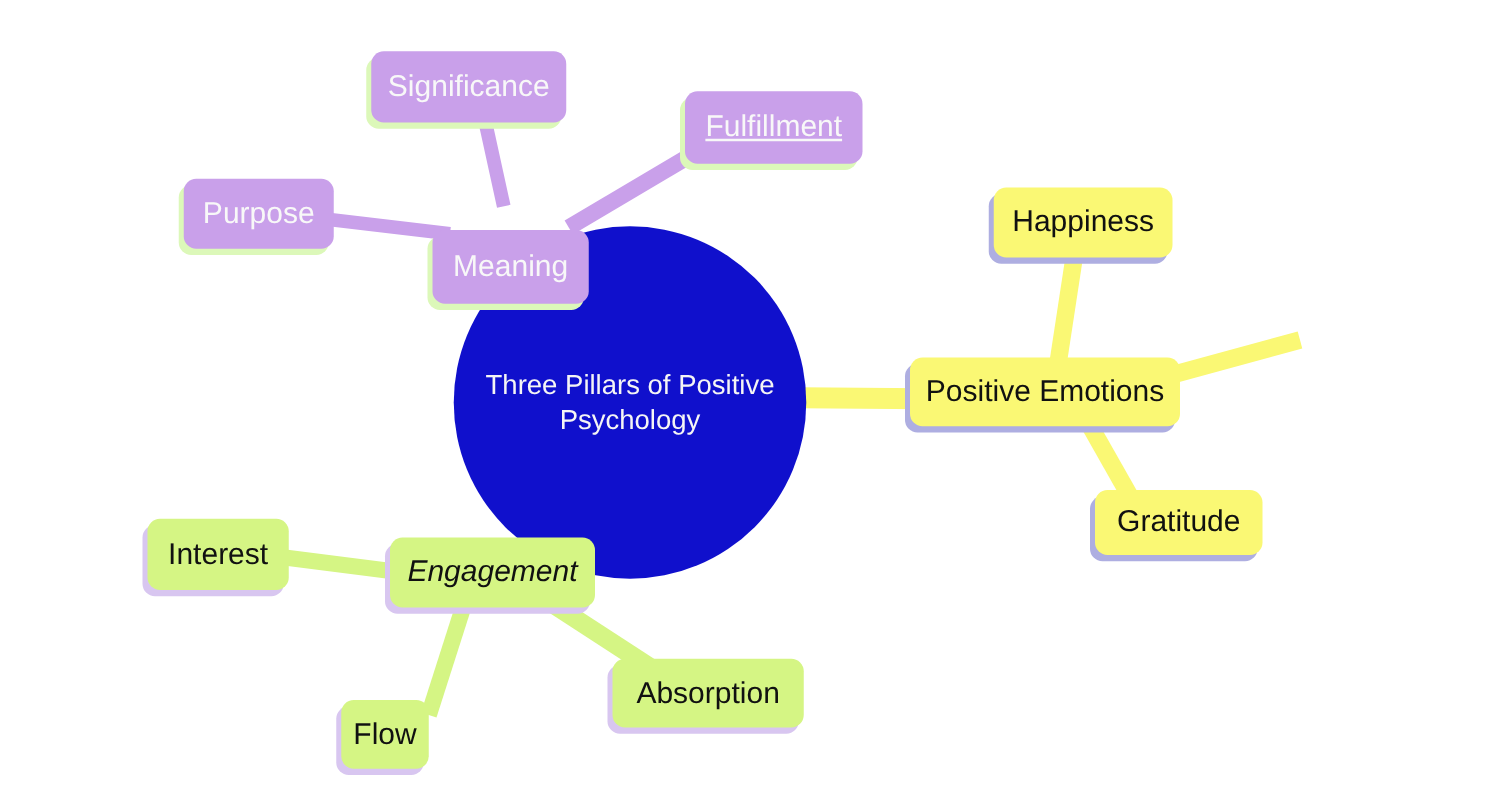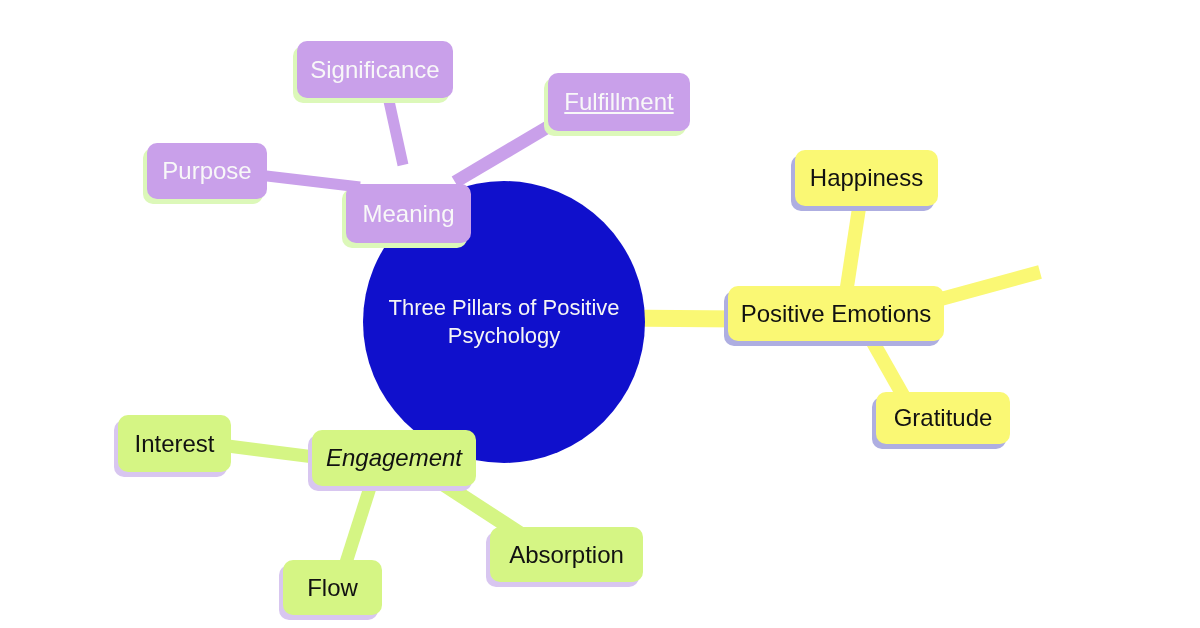--- a/index.html
+++ b/index.html
@@ -75,21 +75,21 @@
 
   
   .n-positive-emotions { left: 728px;  top: 286px; width: 216px; height: 55px; }
   .n-happiness         { left: 795px;  top: 150px; width: 143px; height: 56px; }
   .n-joy               { left: 1026px; top: 243px; width: 66px;  height: 56px; }
   .n-gratitude         { left: 858px;  top: 392px; width: 134px; height: 52px; margin-left: 18px; }
 
   
   .n-engagement { left: 312px; top: 430px; width: 164px; height: 56px; font-style: italic; }
   .n-interest   { left: 118px; top: 415px; width: 113px; height: 57px; }
-  .n-flow       { left: 283px; top: 560px; width: 99px;  height: 55px; }
+  .n-flow       { left: 273px; top: 560px; width: 70px;  height: 55px; }
   .n-absorption { left: 490px; top: 527px; width: 153px; height: 55px; }
 </style>
 </head>
 <body>
 
 <div class="canvas">
 
   <svg class="connectors" width="1200" height="628">
 
     <line x1="403" y1="165" x2="380" y2="60" stroke="#C9A0EA" stroke-width="11"></line>

